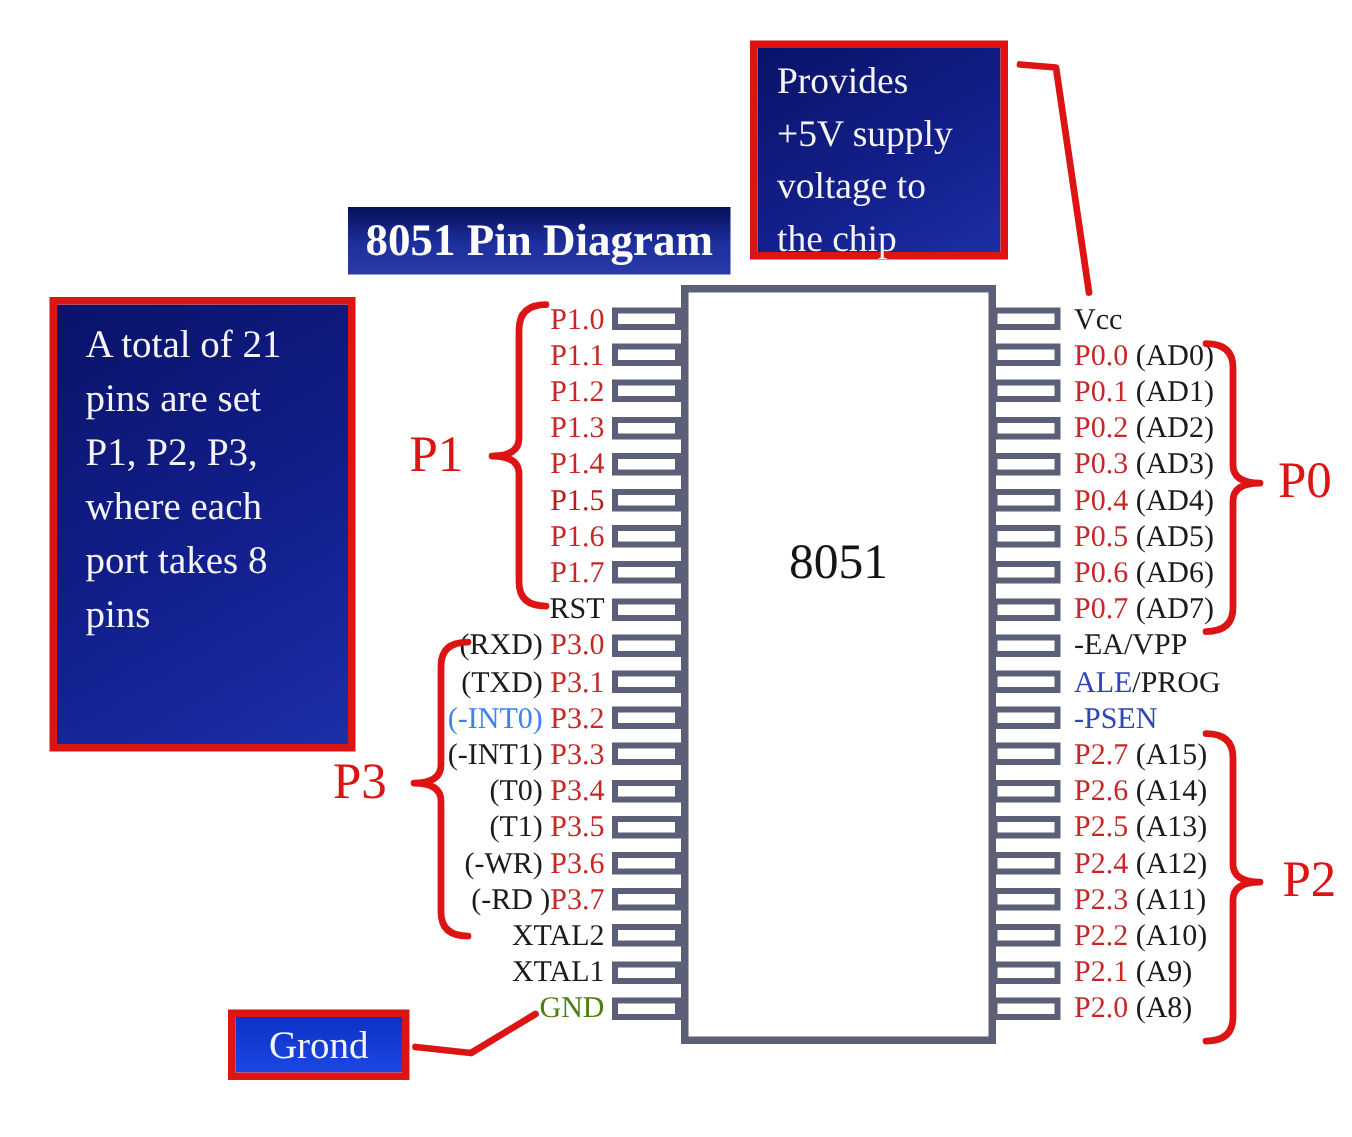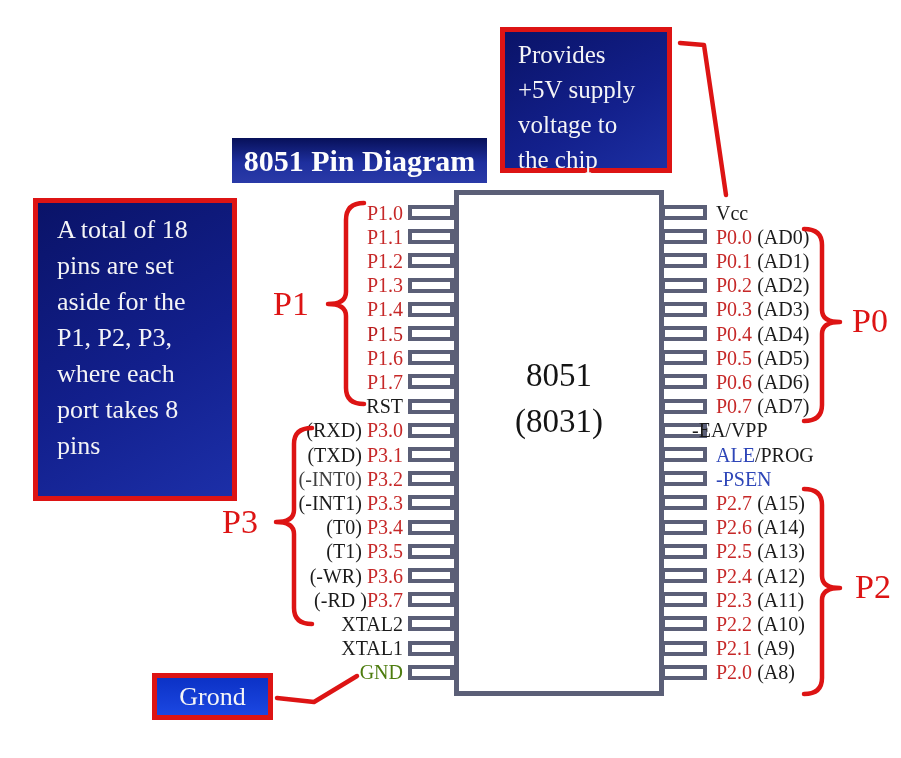--- a/index.html
+++ b/index.html
@@ -55,23 +55,22 @@
   <div id="title-box">8051 Pin Diagram</div>
 
   <div id="vcc-callout" class="callout">
       <div class="text-line">Provides</div>
       <div class="text-line">+5V supply</div>
       <div class="text-line">voltage to</div>
       <div class="text-line">the chip</div>
     </div>
 
   <div id="ports-callout" class="callout">
-      <div class="text-line">A total of 18</div>
+      <div class="text-line">A total of 21</div>
       <div class="text-line">pins are set</div>
-      <div class="text-line">aside for the</div>
       <div class="text-line">P1, P2, P3,</div>
       <div class="text-line">where each</div>
       <div class="text-line">port takes 8</div>
       <div class="text-line">pins</div>
     </div>
 
   <div id="ground-callout" class="callout">Grond</div>
 
   <div id="pins-container">
       <div class="pin-label left" style="left: 150px; top: 200.5px; width: 253px;"><span style="color: rgb(198, 40, 40);">P1.0</span></div>
@@ -100,21 +99,21 @@
       <div class="pin-num left-num" style="left: 467px; top: 369.9px;">8</div>
       <div class="pin-label left" style="left: 150px; top: 394.1px; width: 253px;"><span style="color: rgb(27, 27, 27);">RST</span></div>
       <div class="pin-rect" style="left: 408px; top: 398.6px;"></div>
       <div class="pin-num left-num" style="left: 467px; top: 394.1px;">9</div>
       <div class="pin-label left" style="left: 150px; top: 418.3px; width: 253px;"><span style="color: rgb(27, 27, 27);">(RXD) </span><span style="color: rgb(198, 40, 40);">P3.0</span></div>
       <div class="pin-rect" style="left: 408px; top: 422.8px;"></div>
       <div class="pin-num left-num" style="left: 467px; top: 418.3px;">10</div>
       <div class="pin-label left" style="left: 150px; top: 442.5px; width: 253px;"><span style="color: rgb(27, 27, 27);">(TXD) </span><span style="color: rgb(198, 40, 40); text-align: center;">P3.1</span></div>
       <div class="pin-rect" style="left: 408px; top: 447px;"></div>
       <div class="pin-num left-num" style="left: 467px; top: 442.5px;">11</div>
-      <div class="pin-label left" style="left: 150px; top: 466.7px; width: 253px;"><span style="color: #404040;">(-INT0) </span><span style="color: rgb(198, 40, 40);">P3.2</span></div>
+      <div class="pin-label left" style="left: 150px; top: 466.7px; width: 253px;"><span style="color: #3b82f6;">(-INT0) </span><span style="color: rgb(198, 40, 40);">P3.2</span></div>
       <div class="pin-rect" style="left: 408px; top: 471.2px;"></div>
       <div class="pin-num left-num" style="left: 467px; top: 466.7px;">12</div>
       <div class="pin-label left" style="left: 150px; top: 490.9px; width: 253px;"><span style="color: rgb(27, 27, 27);">(-INT1) </span><span style="color: rgb(198, 40, 40);">P3.3</span></div>
       <div class="pin-rect" style="left: 408px; top: 495.4px;"></div>
       <div class="pin-num left-num" style="left: 467px; top: 490.9px;">13</div>
       <div class="pin-label left" style="left: 150px; top: 515.1px; width: 253px;"><span style="color: rgb(27, 27, 27);">(T0) </span><span style="color: rgb(198, 40, 40);">P3.4</span></div>
       <div class="pin-rect" style="left: 408px; top: 519.6px;"></div>
       <div class="pin-num left-num" style="left: 467px; top: 515.1px;">14</div>
       <div class="pin-label left" style="left: 150px; top: 539.3px; width: 253px;"><span style="color: rgb(27, 27, 27);">(T1) </span><span style="color: rgb(198, 40, 40);">P3.5</span></div>
       <div class="pin-rect" style="left: 408px; top: 543.8px;"></div>
@@ -156,21 +155,21 @@
       <div class="pin-rect" style="left: 661px; top: 350.2px;"></div>
       <div class="pin-label right" style="left: 716px; top: 345.7px; width: 185px;"><span style="color: rgb(198, 40, 40);">P0.5</span><span style="color: rgb(27, 27, 27);"> (AD5)</span></div>
       <div class="pin-num right-num" style="left: 606px; top: 369.9px;">33</div>
       <div class="pin-rect" style="left: 661px; top: 374.4px;"></div>
       <div class="pin-label right" style="left: 716px; top: 369.9px; width: 185px;"><span style="color: rgb(198, 40, 40);">P0.6</span><span style="color: rgb(27, 27, 27);"> (AD6)</span></div>
       <div class="pin-num right-num" style="left: 606px; top: 394.1px;">32</div>
       <div class="pin-rect" style="left: 661px; top: 398.6px;"></div>
       <div class="pin-label right" style="left: 716px; top: 394.1px; width: 185px;"><span style="color: rgb(198, 40, 40);">P0.7</span><span style="color: rgb(27, 27, 27);"> (AD7)</span></div>
       <div class="pin-num right-num" style="left: 606px; top: 418.3px;">31</div>
       <div class="pin-rect" style="left: 661px; top: 422.8px;"></div>
-      <div class="pin-label right" style="left: 692px; top: 418.3px; width: 185px;"><span style="color: rgb(27, 27, 27);">-EA/VPP</span></div>
+      <div class="pin-label right" style="left: 716px; top: 418.3px; width: 185px;"><span style="color: rgb(27, 27, 27);">-EA/VPP</span></div>
       <div class="pin-num right-num" style="left: 606px; top: 442.5px;">30</div>
       <div class="pin-rect" style="left: 661px; top: 447px;"></div>
       <div class="pin-label right" style="left: 716px; top: 442.5px; width: 185px;"><span style="color: rgb(46, 70, 184);">ALE</span><span style="color: rgb(27, 27, 27);">/PROG</span></div>
       <div class="pin-num right-num" style="left: 606px; top: 466.7px;">29</div>
       <div class="pin-rect" style="left: 661px; top: 471.2px;"></div>
       <div class="pin-label right" style="left: 716px; top: 466.7px; width: 185px;"><span style="color: rgb(46, 70, 184);">-PSEN</span></div>
       <div class="pin-num right-num" style="left: 606px; top: 490.9px;">28</div>
       <div class="pin-rect" style="left: 661px; top: 495.4px;"></div>
       <div class="pin-label right" style="left: 716px; top: 490.9px; width: 185px;"><span style="color: rgb(198, 40, 40);">P2.7</span><span style="color: rgb(27, 27, 27);"> (A15)</span></div>
       <div class="pin-num right-num" style="left: 606px; top: 515.1px;">27</div>
@@ -193,21 +192,20 @@
       <div class="pin-label right" style="left: 716px; top: 636.1px; width: 185px;"><span style="color: rgb(198, 40, 40);">P2.1</span><span style="color: rgb(27, 27, 27);"> (A9)</span></div>
       <div class="pin-num right-num" style="left: 606px; top: 660.3px;">21</div>
       <div class="pin-rect" style="left: 661px; top: 664.8px;"></div>
       <div class="pin-label right" style="left: 716px; top: 660.3px; width: 185px;"><span style="color: rgb(198, 40, 40);">P2.0</span><span style="color: rgb(27, 27, 27);"> (A8)</span></div>
     </div>
 
   <div id="chip-body"></div>
 
   <div id="chip-center">
       <div class="text-line">8051</div>
-      <div class="text-line">(8031)</div>
     </div>
 
   <div class="port-label" style="left:273px;top:285px;">P1</div>
   <div class="port-label" style="left:222px;top:503px;">P3</div>
   <div class="port-label" style="left:852px;top:302px;">P0</div>
   <div class="port-label" style="left:855px;top:568px;">P2</div>
 
   <svg id="lines-layer" width="901" height="758" viewBox="0 0 901 758">
     <path class="redline" d="M 364 203 Q 346 203 346 220 L 346 292 Q 346 304 328 304 Q 346 304 346 316 L 346 388 Q 346 404 364 404"></path>
     <path class="redline" d="M 312 428 Q 294 428 294 444 L 294 510 Q 294 522 276 522 Q 294 522 294 534 L 294 608 Q 294 624 312 624"></path>

